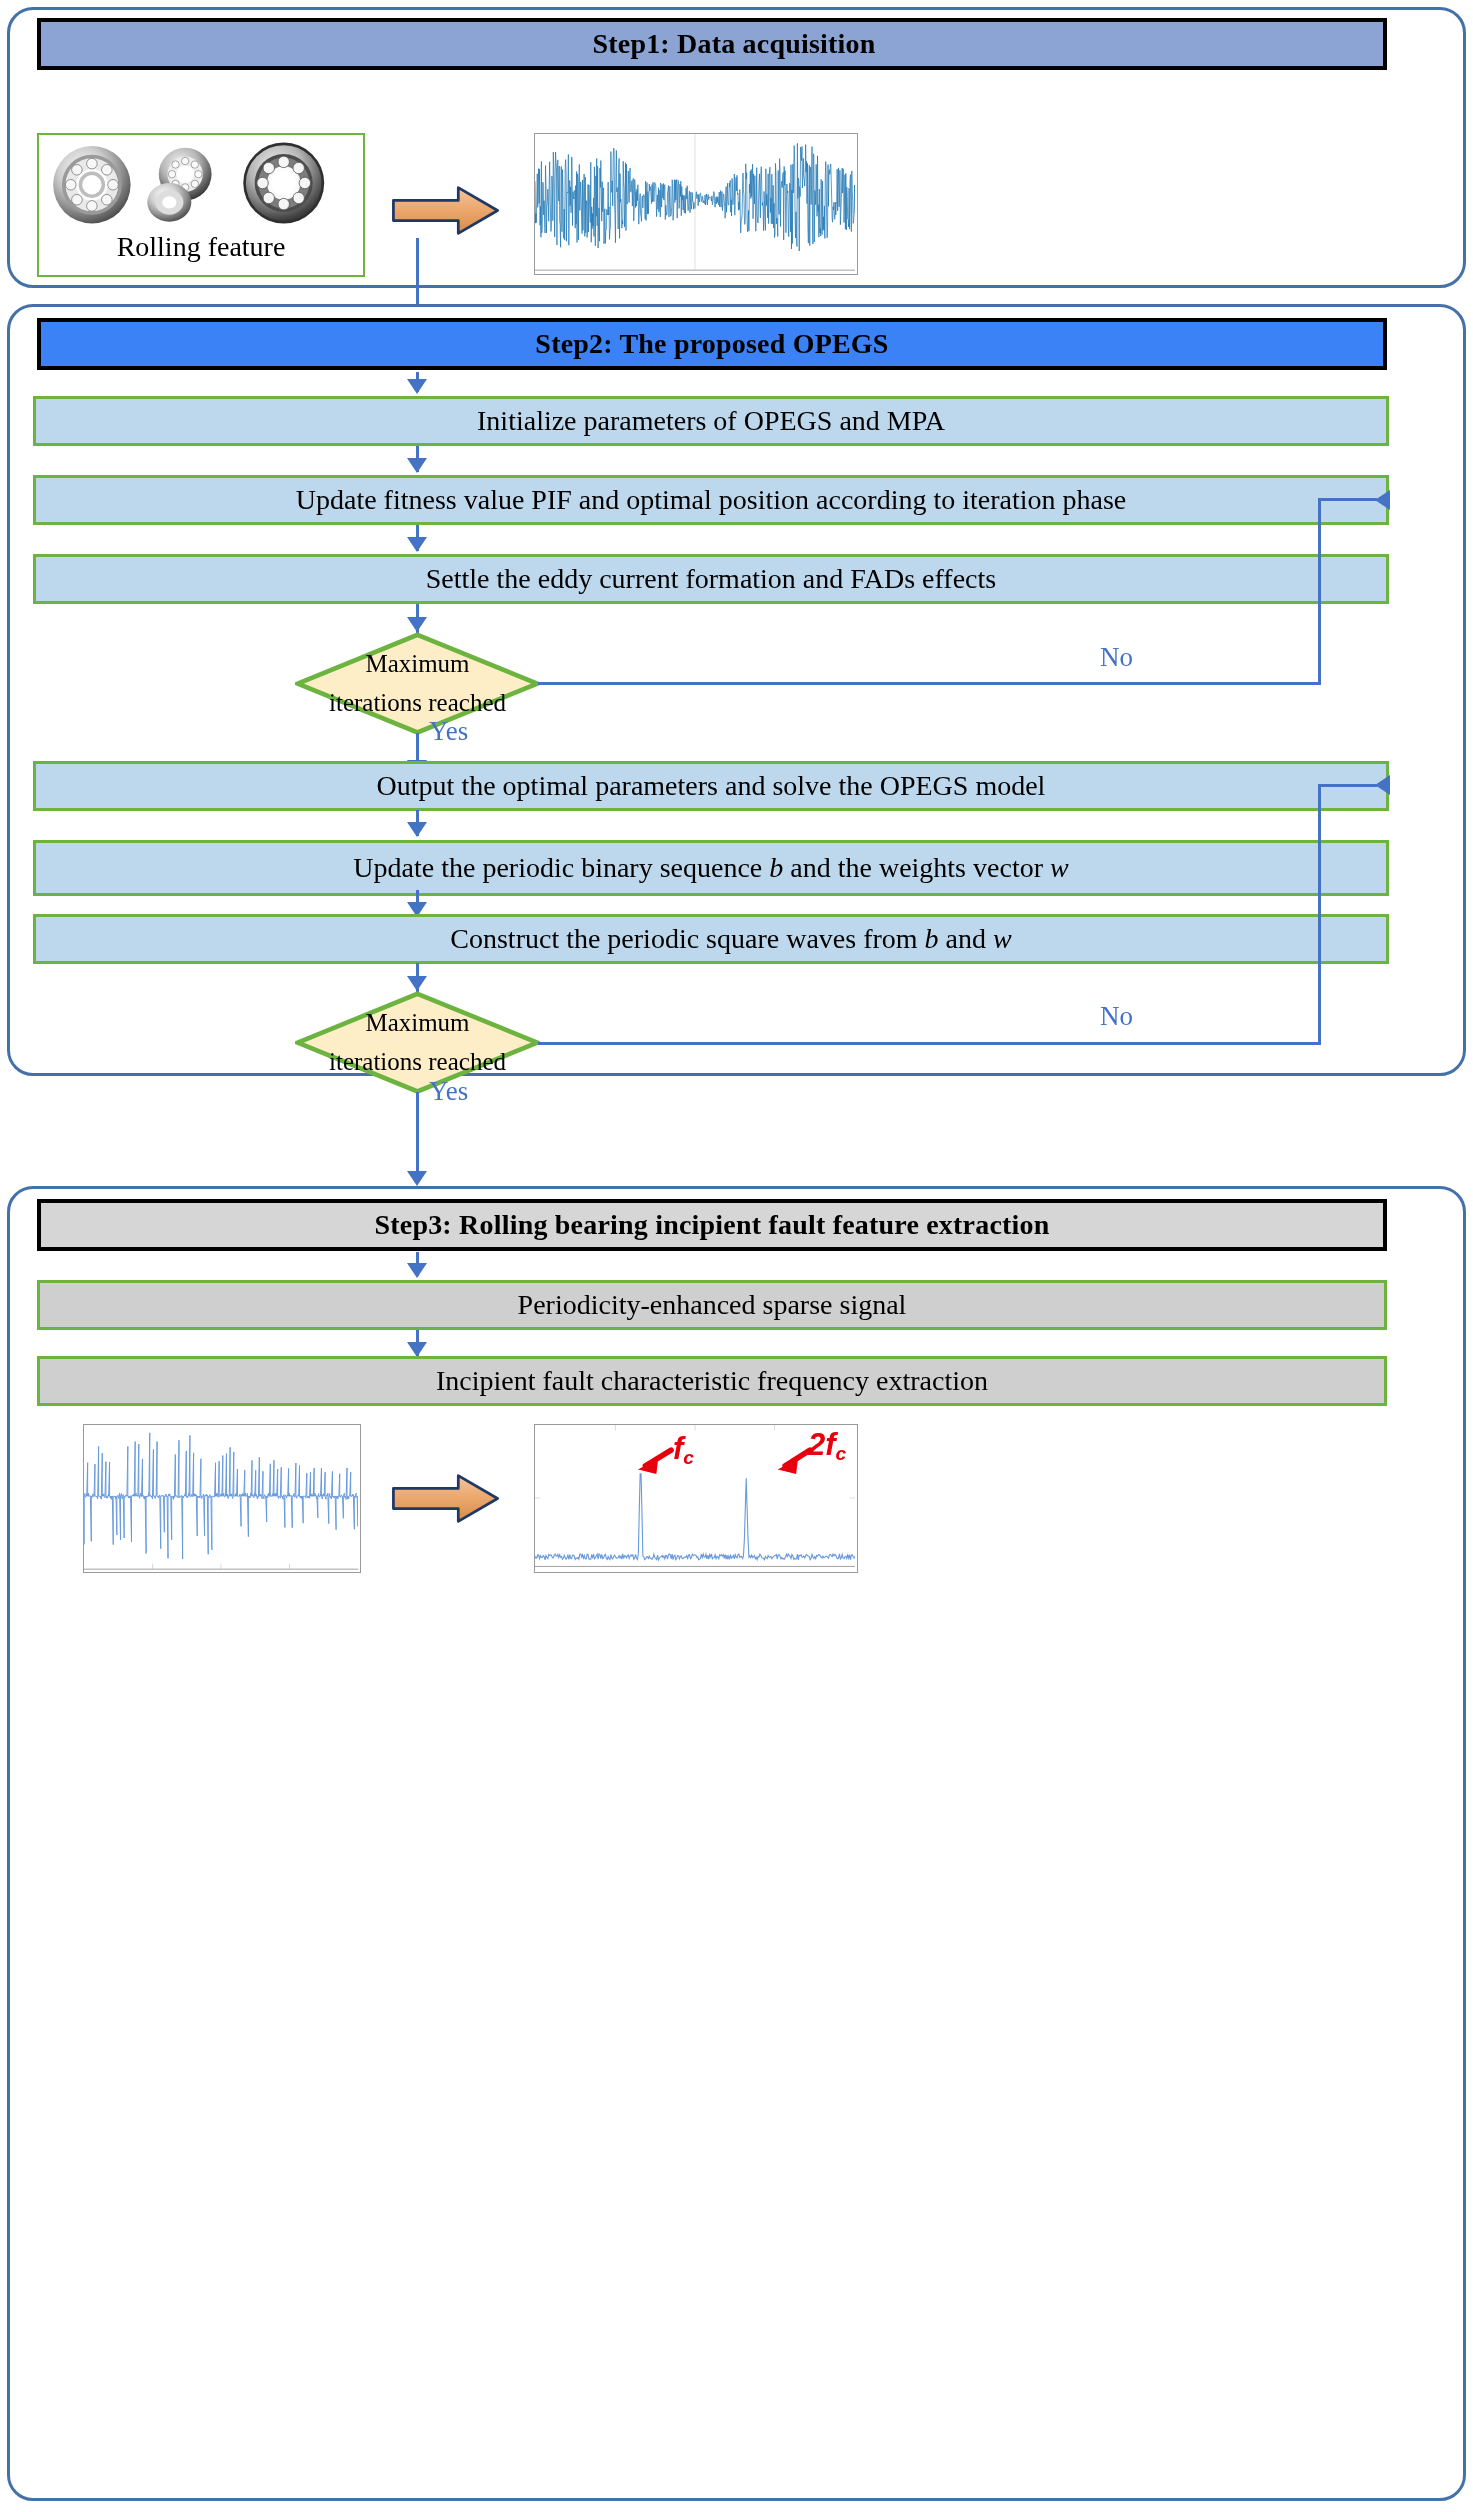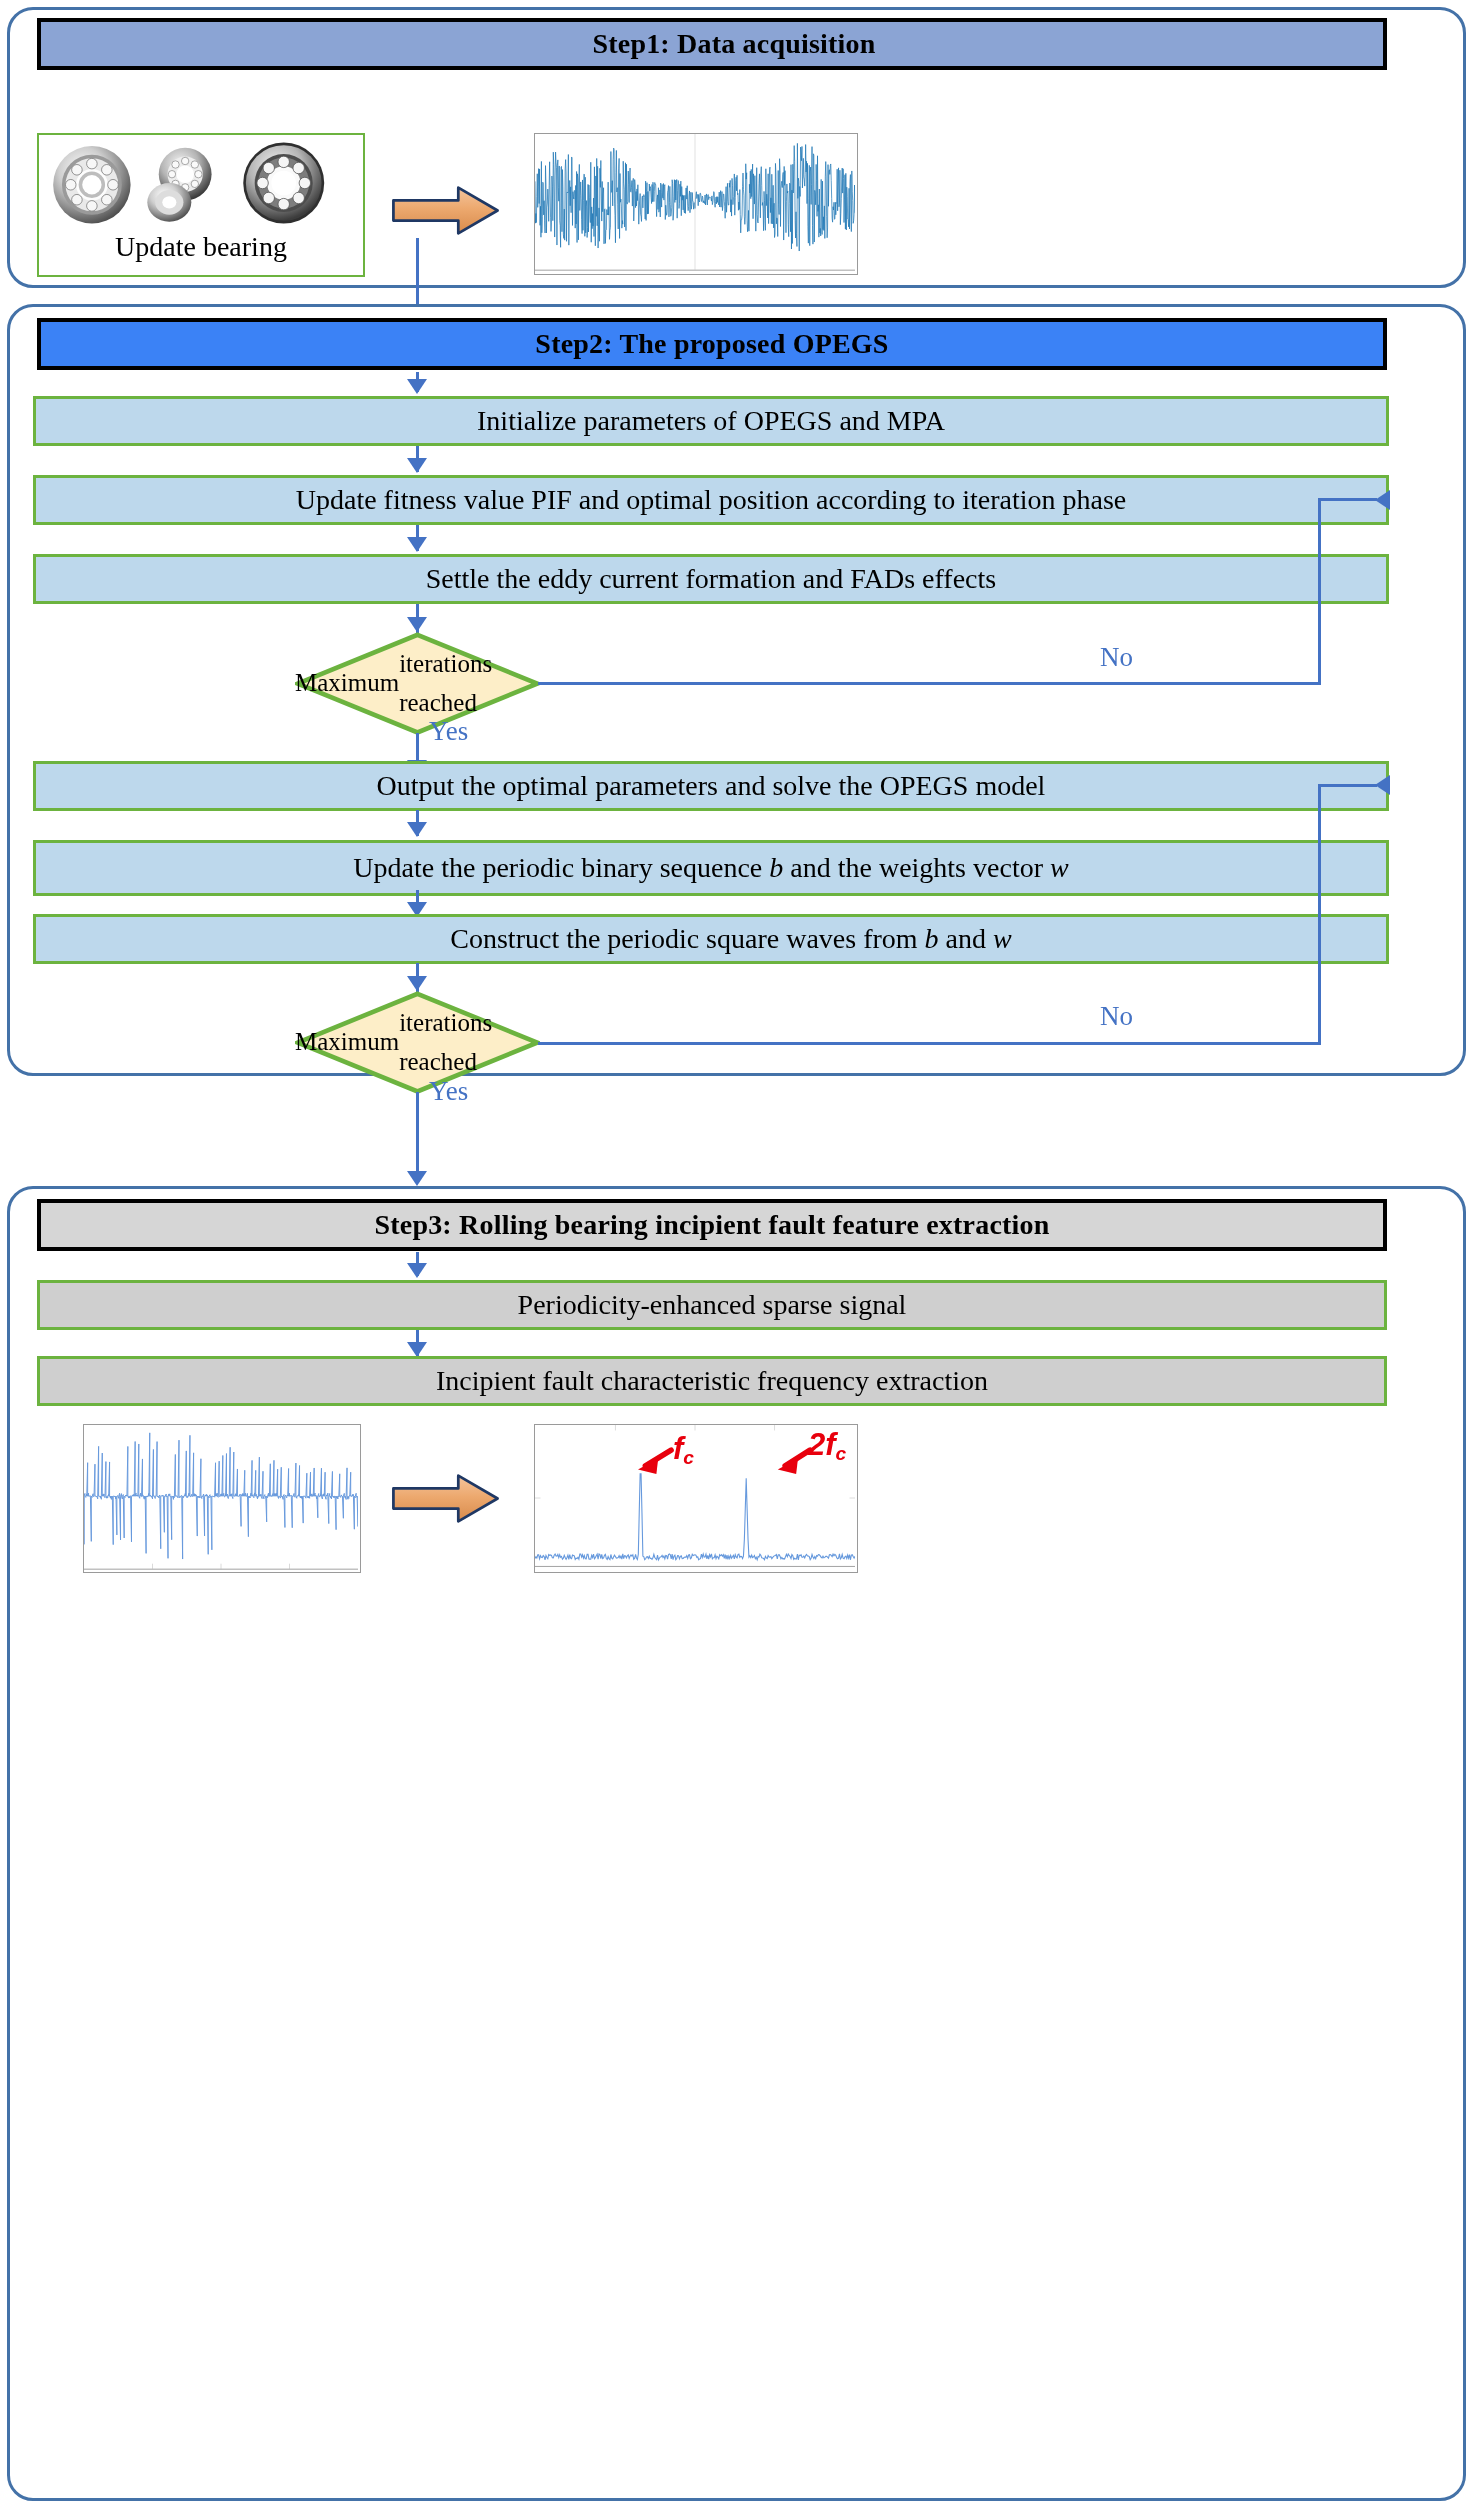--- a/index.html
+++ b/index.html
@@ -20,21 +20,21 @@
   .proc-gray{background:#cfcfcf;border:3.7px solid #6cb33f;}
   .pic-box{background:#fff;border:2.8px solid #6cb33f;}
   .plot-box{background:#fff;border:0.9px solid #9a9a9a;}
 
   .t-bold{font-weight:bold;font-size:28px;color:#000;letter-spacing:0.2px;}
   .t-reg{font-size:28px;color:#000;}
 
   
   .diamond{position:absolute;box-sizing:border-box;}
   .diamond .dshape{position:absolute;inset:0;}
-  .diamond .dlbl{position:absolute;inset:0;display:flex;flex-direction:row;align-items:center;justify-content:center;font-size:25px;line-height:1.55;color:#000;}
+  .diamond .dlbl{position:absolute;inset:0;display:flex;flex-direction:column;align-items:center;justify-content:center;font-size:25px;line-height:1.55;color:#000;}
 
   
   .vline{position:absolute;background:#4472c4;width:2.8px;}
   .hline{position:absolute;background:#4472c4;height:2.8px;}
   .arrow-dn{position:absolute;width:0;height:0;border-left:10px solid transparent;border-right:10px solid transparent;border-top:15.7px solid #4472c4;}
   .arrow-lf{position:absolute;width:0;height:0;border-top:10px solid transparent;border-bottom:10px solid transparent;border-right:15.7px solid #4472c4;}
 
   .yn{position:absolute;color:#4472c4;font-size:27px;}
 
   
@@ -125,21 +125,21 @@
             <circle cx="17" cy="-17" r="6.5"></circle>
             <circle cx="24" cy="0" r="6.5"></circle>
           <circle cx="17" cy="17" r="6.5"></circle>
             <circle cx="0" cy="24" r="6.5"></circle>
             <circle cx="-17" cy="17" r="6.5"></circle>
           <circle cx="-24" cy="0" r="6.5"></circle>
             <circle cx="-17" cy="-17" r="6.5"></circle>
         </g>
       </g>
     </svg>
-    <div class="cap-lbl" style="top:96px;">Update bearing</div>
+    <div class="cap-lbl" style="top:96px;">Rolling feature</div>
   </div>
 
   <div class="bigarrow" style="left:390px;top:184px;width:111px;height:53px;">
     <svg viewBox="0 0 120 58" width="111" height="53">
       <defs>
         <linearGradient id="og1" x1="0" y1="0" x2="0" y2="1">
           <stop offset="0%" stop-color="#f3c49c"></stop>
             <stop offset="45%" stop-color="#eda96f"></stop>
           <stop offset="100%" stop-color="#d88b4b"></stop>
         </linearGradient>

